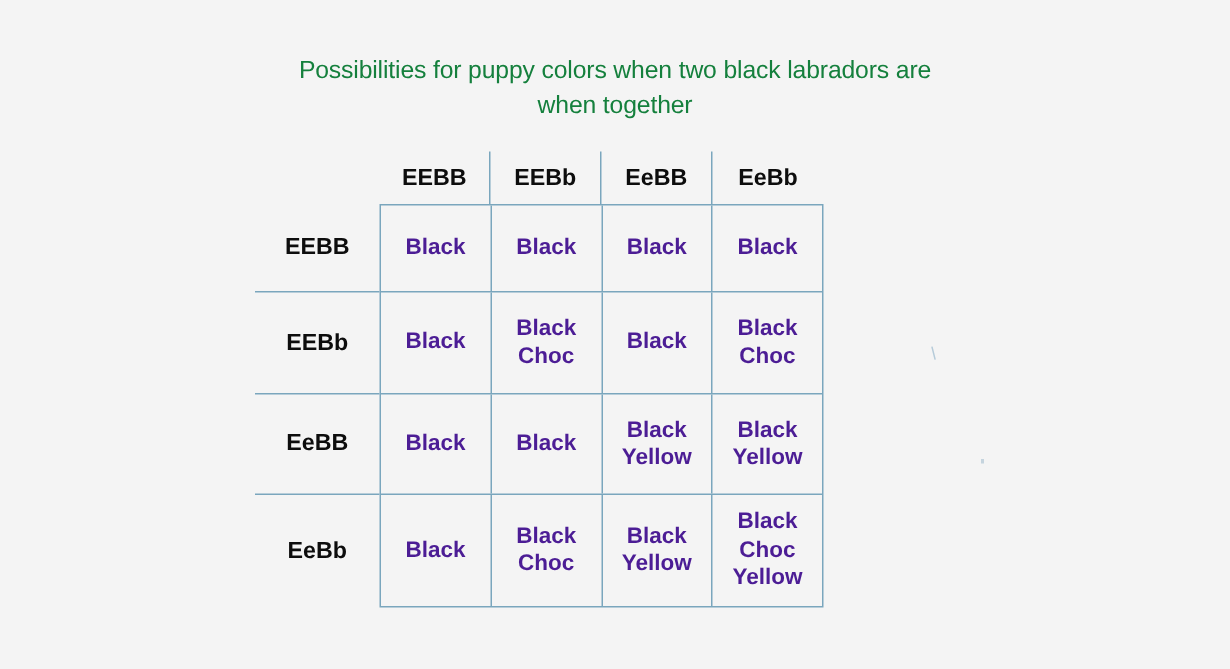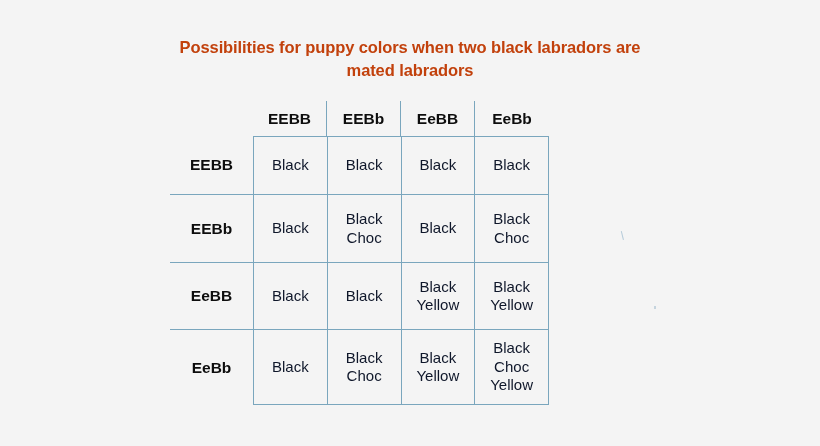--- a/index.html
+++ b/index.html
@@ -21,23 +21,23 @@
     background: #f4f4f4;
   }
 
   
   #chart-title {
     position: absolute;
     left: 110px;
     top: 36px;
     width: 600px;
     text-align: center;
-    color: #c2410c;
+    color: #15803d;
     font-size: 16.5px;
-    font-weight: bold;
+    font-weight: normal;
     line-height: 23px;
     letter-spacing: -0.1px;
   }
   #chart-title .title-line {
     display: block;
   }
 
   
   #punnett-wrap {
     position: absolute;
@@ -129,22 +129,22 @@
   #grid-box .grid-cell {
     flex: 1 1 0;
     height: 100%;
     display: flex;
     flex-direction: column;
     align-items: center;
     justify-content: center;
     box-sizing: border-box;
     border-right: 1px solid #7aa6bd;
     font-size: 15px;
-    font-weight: normal;
-    color: #0f172a;
+    font-weight: bold;
+    color: #4c1d95;
     line-height: 18.5px;
     text-align: center;
   }
   #grid-box .grid-cell:last-child {
     border-right: none;
   }
   #grid-box .grid-cell .trait-line {
     display: block;
   }
 
@@ -171,21 +171,21 @@
     opacity: 0.8;
   }
 </style>
 </head>
 <body>
 
 <div id="canvas">
 
   <div id="chart-title">
     <span class="title-line">Possibilities for puppy colors when two black labradors are</span>
-    <span class="title-line">mated labradors</span>
+    <span class="title-line">when together</span>
   </div>
 
   <div id="punnett-wrap">
 
     <div id="col-header-row">
       <div class="col-header">EEBB</div>
       <div class="col-header">EEBb</div>
       <div class="col-header">EeBB</div>
       <div class="col-header">EeBb</div>
     </div>

